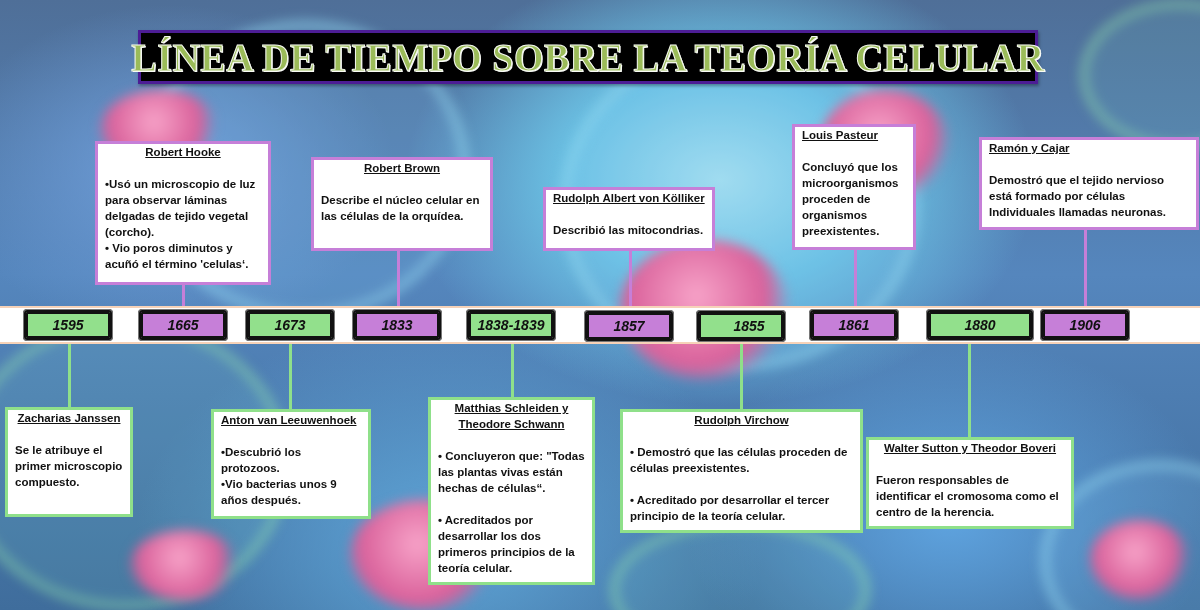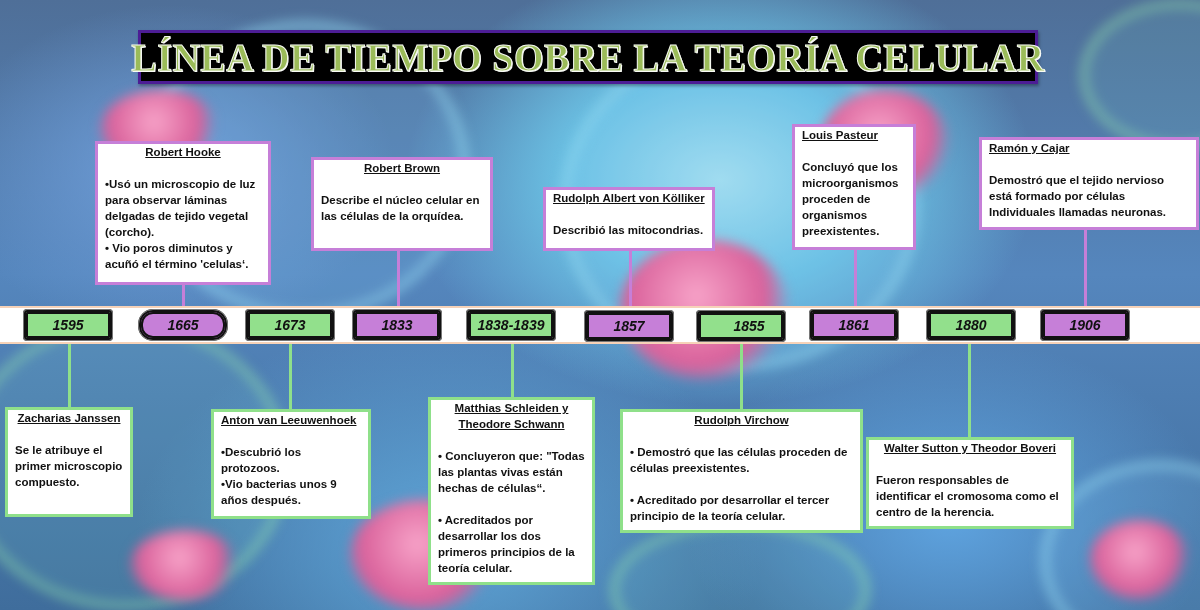--- a/index.html
+++ b/index.html
@@ -106,28 +106,28 @@
 
 <div class="line green" style="left:68px;top:342px;height:66px;"></div>
 <div class="line green" style="left:289px;top:342px;height:68px;"></div>
 <div class="line green" style="left:511px;top:342px;height:56px;"></div>
 <div class="line green" style="left:740px;top:342px;height:68px;"></div>
 <div class="line green" style="left:968px;top:342px;height:97px;"></div>
 
 <div class="bar"></div>
 
 <div class="year green" style="left:24px;top:310px;width:88px;">1595</div>
-<div class="year purple" style="left:139px;top:310px;width:88px;border-radius:14px;">1665</div>
+<div class="year purple" style="left:139px;top:310px;width:88px;">1665</div>
 <div class="year green" style="left:246px;top:310px;width:88px;">1673</div>
 <div class="year purple" style="left:353px;top:310px;width:88px;">1833</div>
 <div class="year green" style="left:467px;top:310px;width:88px;">1838-1839</div>
 <div class="year purple" style="left:585px;top:311px;width:88px;">1857</div>
 <div class="year green" style="left:697px;top:311px;width:88px;padding-left:16px;">1855</div>
 <div class="year purple" style="left:810px;top:310px;width:88px;">1861</div>
-<div class="year green" style="left:927px;top:310px;width:88px;">1880</div>
+<div class="year green" style="left:927px;top:310px;width:106px;">1880</div>
 <div class="year purple" style="left:1041px;top:310px;width:88px;">1906</div>
 
 <div class="card purple center" style="left:95px;top:141px;width:176px;height:144px;">
   <span class="name">Robert Hooke</span>
   <p>•Usó un microscopio de luz para observar láminas delgadas de tejido vegetal (corcho).</p>
   <p>• Vio poros diminutos y acuñó el término 'celulas‘.</p>
 </div>
 
 <div class="card purple center" style="left:311px;top:157px;width:182px;height:94px;">
   <span class="name">Robert Brown</span>

